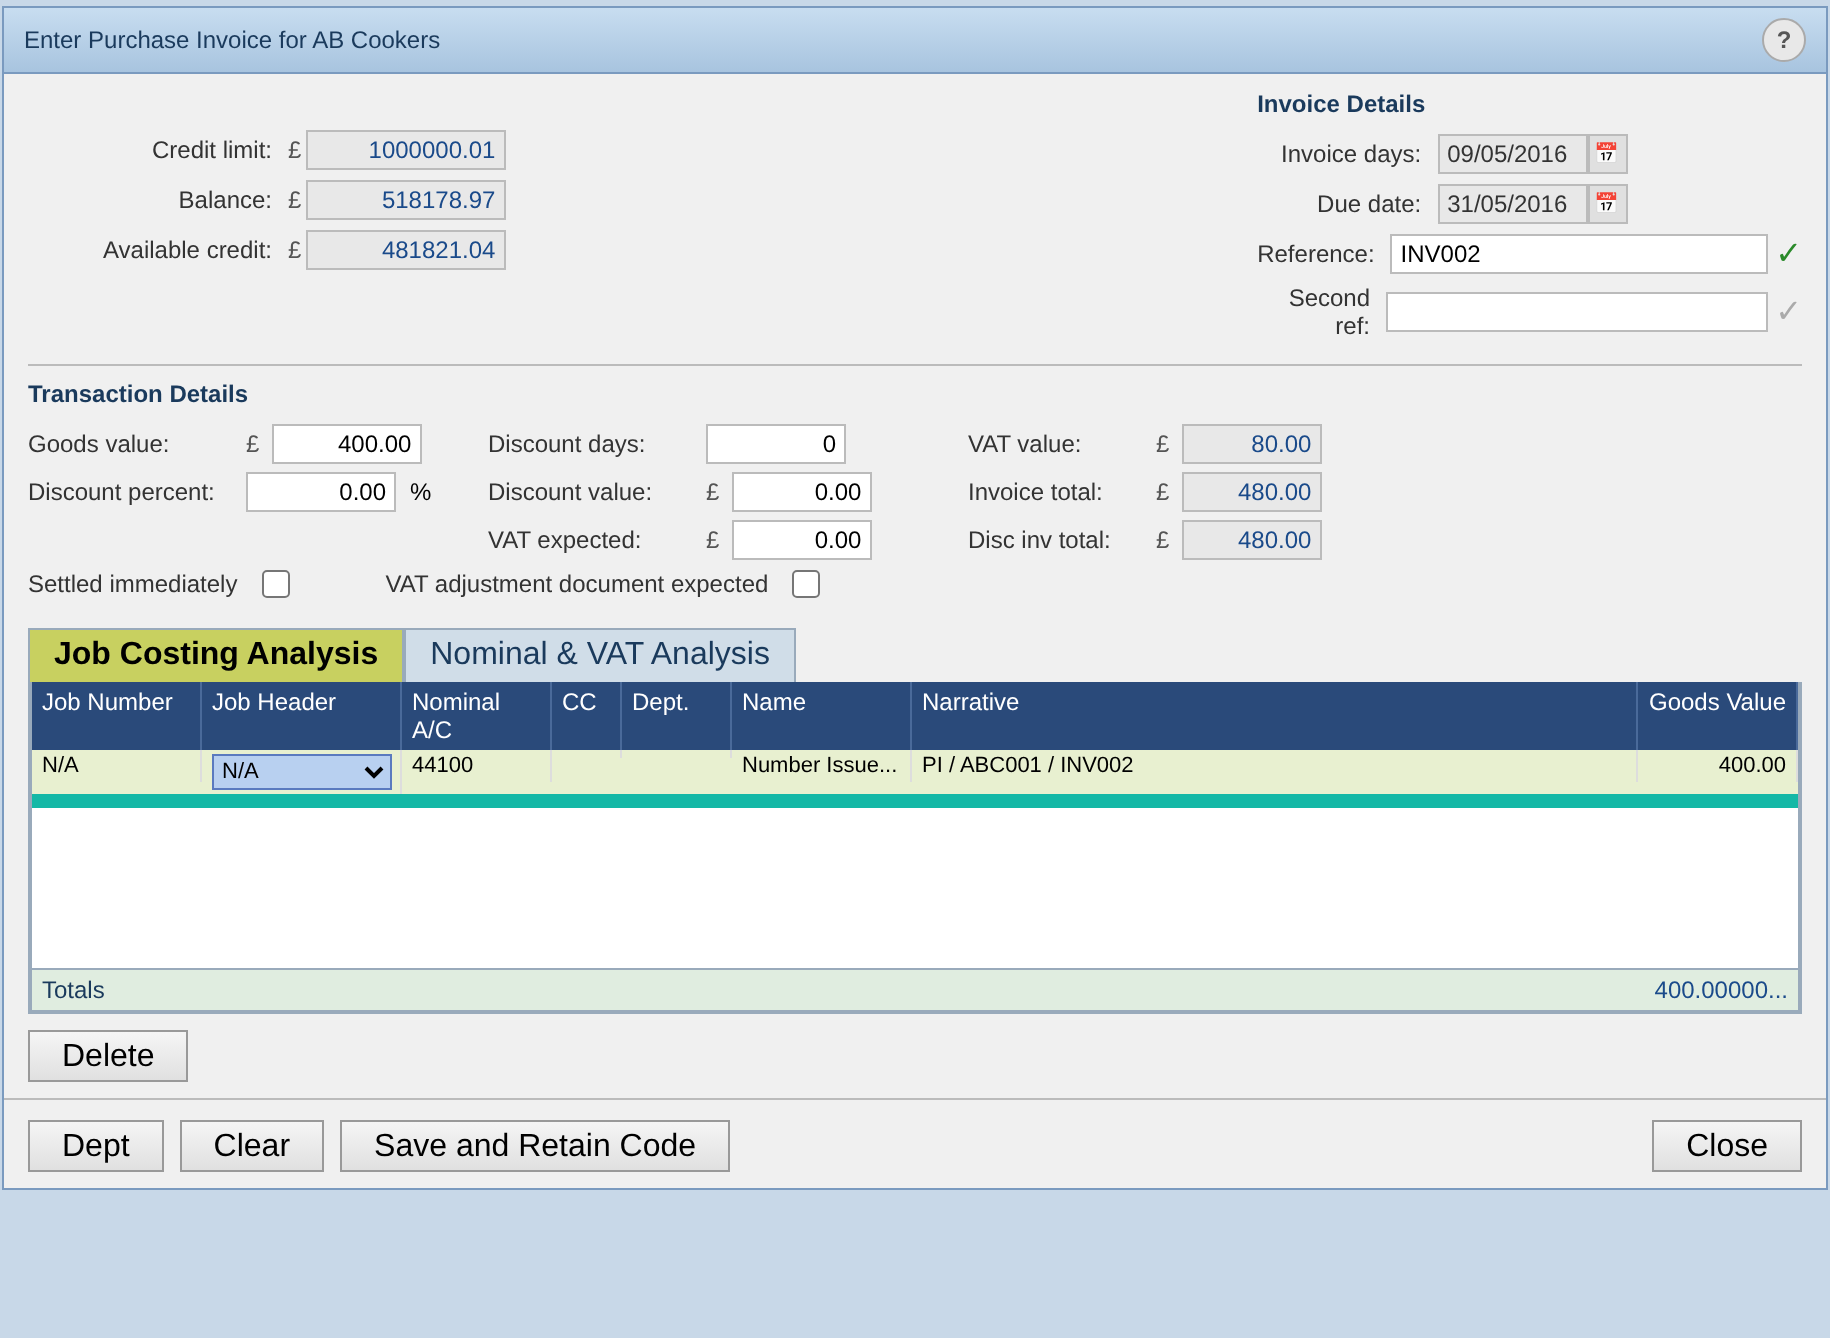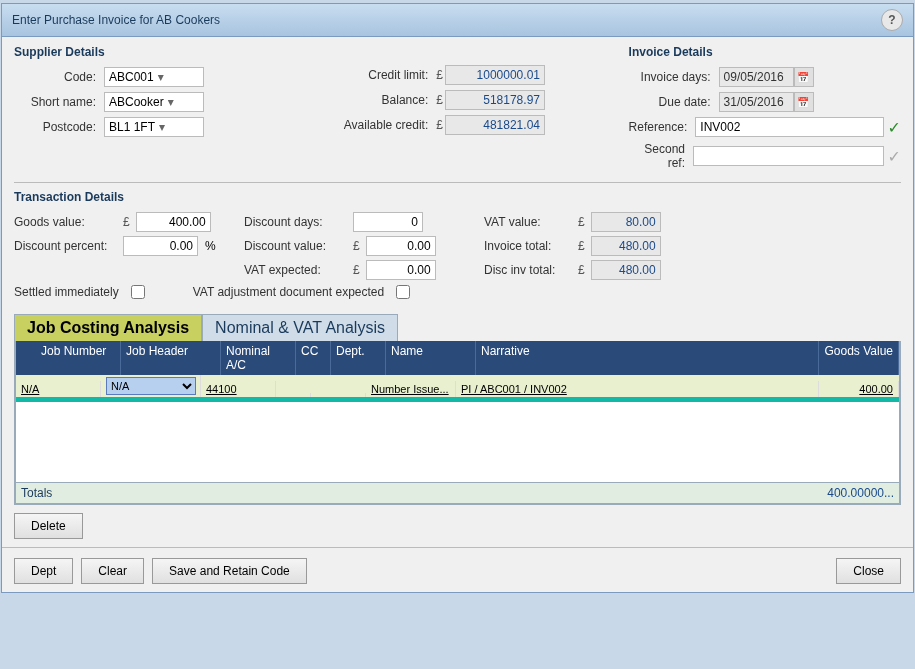--- a/index.html
+++ b/index.html
@@ -13,27 +13,27 @@
     .dropdown { background: white; border: 1px solid #bbb; padding: 2px 4px; height: 20px; display: flex; align-items: center; position: relative; }
     .dropdown::after { content: '▾'; margin-left: 4px; color: #666; }
     .pound-sign { color: #555; padding-right: 2px; }
     input[type=text] { border: 1px solid #bbb; padding: 2px 4px; height: 20px; background: white; width: 100%; }
     input[type=checkbox] { width: 14px; height: 14px; }
     .separator { border-top: 1px solid #bbb; margin: 8px 0; }
     .tabs { display: flex; gap: 0; margin-bottom: 0; margin-top: 10px; }
     .tab { padding: 4px 12px; border: 1px solid #9ab; background: #d0dde8; cursor: pointer; color: #1a3a5c; font-size: 16px; border-bottom: none; }
     .tab.active { background: #c8d060; color: #000; font-weight: bold; border: 1px solid #9ab; border-bottom: none; }
     .grid-area { background: white; border: 2px solid #9ab; border-top: none; min-height: 130px; }
-    .grid-header { display: flex; background: #2a4a7a; color: white; font-size: 11px; padding-left: 20px; }
+    .grid-header { display: flex; background: #2a4a7a; color: white; font-size: 11px; }
     .grid-header div { padding: 3px 5px; border-right: 1px solid #4a6a9a; }
-    .grid-row { display: flex; align-items: flex-end; border-bottom: 5px solid #14b8a6; text-decoration: underline; }
+    .grid-row { display: flex; align-items: flex-start; border-bottom: 7px solid #14b8a6; }
     .grid-row div { padding: 2px 5px; border-right: 1px solid #ddd; font-size: 11px; }
     .grid-totals { display: flex; background: #e0ede0; border-top: 1px solid #9ab; padding: 3px 5px; color: #1a3a5c; font-size: 11px; }
     .bottom-buttons { display: flex; justify-content: space-between; padding: 10px 12px 8px 12px; background: #f0f0f0; border-top: 1px solid #bbb; }
-    .btn { background: linear-gradient(to bottom, #f5f5f5, #e0e0e0); border: 1px solid #999; padding: 4px 16px; cursor: pointer; font-size: 12px; height: 26px; }
+    .btn { background: linear-gradient(to bottom, #f5f5f5, #e0e0e0); border: 1px solid #999; padding: 4px 16px; cursor: pointer; font-size: 16px; height: 26px; }
     .check-green { color: #2a8a2a; font-size: 16px; margin-left: 4px; }
     .check-gray { color: #aaa; font-size: 16px; margin-left: 4px; }
     .totals-right { margin-left: auto; color: #1a4a8a; }
     .col-job-num { width: 85px; }
     .col-job-hdr { width: 100px; }
     .col-nominal { width: 75px; }
     .col-cc { width: 35px; }
     .col-dept { width: 55px; }
     .col-name { width: 90px; }
     .col-narrative { flex: 1; }
@@ -58,41 +58,20 @@
 
 <div class="window">
 
   <div class="title-bar">
     <span>Enter Purchase Invoice for AB Cookers</span>
     <div class="help-btn">?</div>
   </div>
 
   <div class="top-area">
 
-    <div class="supplier-section">
-      <div class="section-title">Supplier Details</div>
-      <div class="form-row">
-        <span class="label">Code:</span>
-        <div class="dropdown" style="width:100px">
-          <span>ABC001</span>
-        </div>
-      </div>
-      <div class="form-row">
-        <span class="label">Short name:</span>
-        <div class="dropdown" style="width:100px">
-          <span>ABCooker</span>
-        </div>
-      </div>
-      <div class="form-row">
-        <span class="label">Postcode:</span>
-        <div class="dropdown" style="width:100px">
-          <span>BL1 1FT</span>
-        </div>
-      </div>
-    </div>
 
     <div class="middle-section">
       <div style="height:20px"></div>
       <div class="form-row">
         <span class="label" style="width:110px">Credit limit:</span>
         <span class="pound-sign">£</span>
         <div class="num-field-readonly" style="width:100px">1000000.01</div>
       </div>
       <div class="form-row">
         <span class="label" style="width:110px">Balance:</span>

